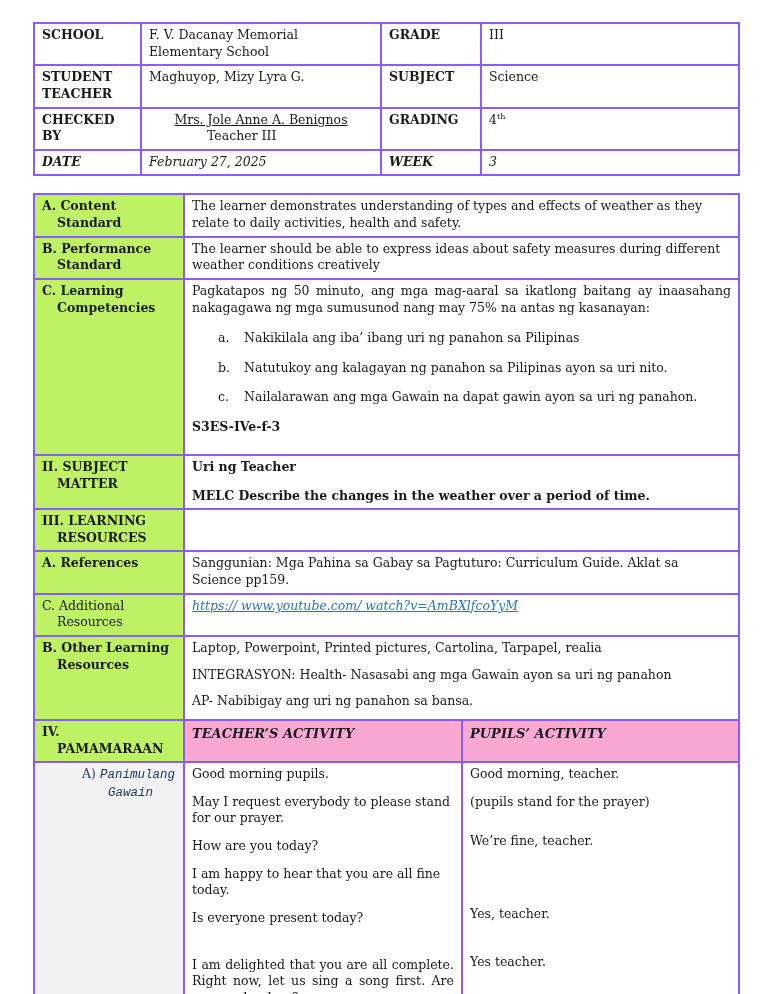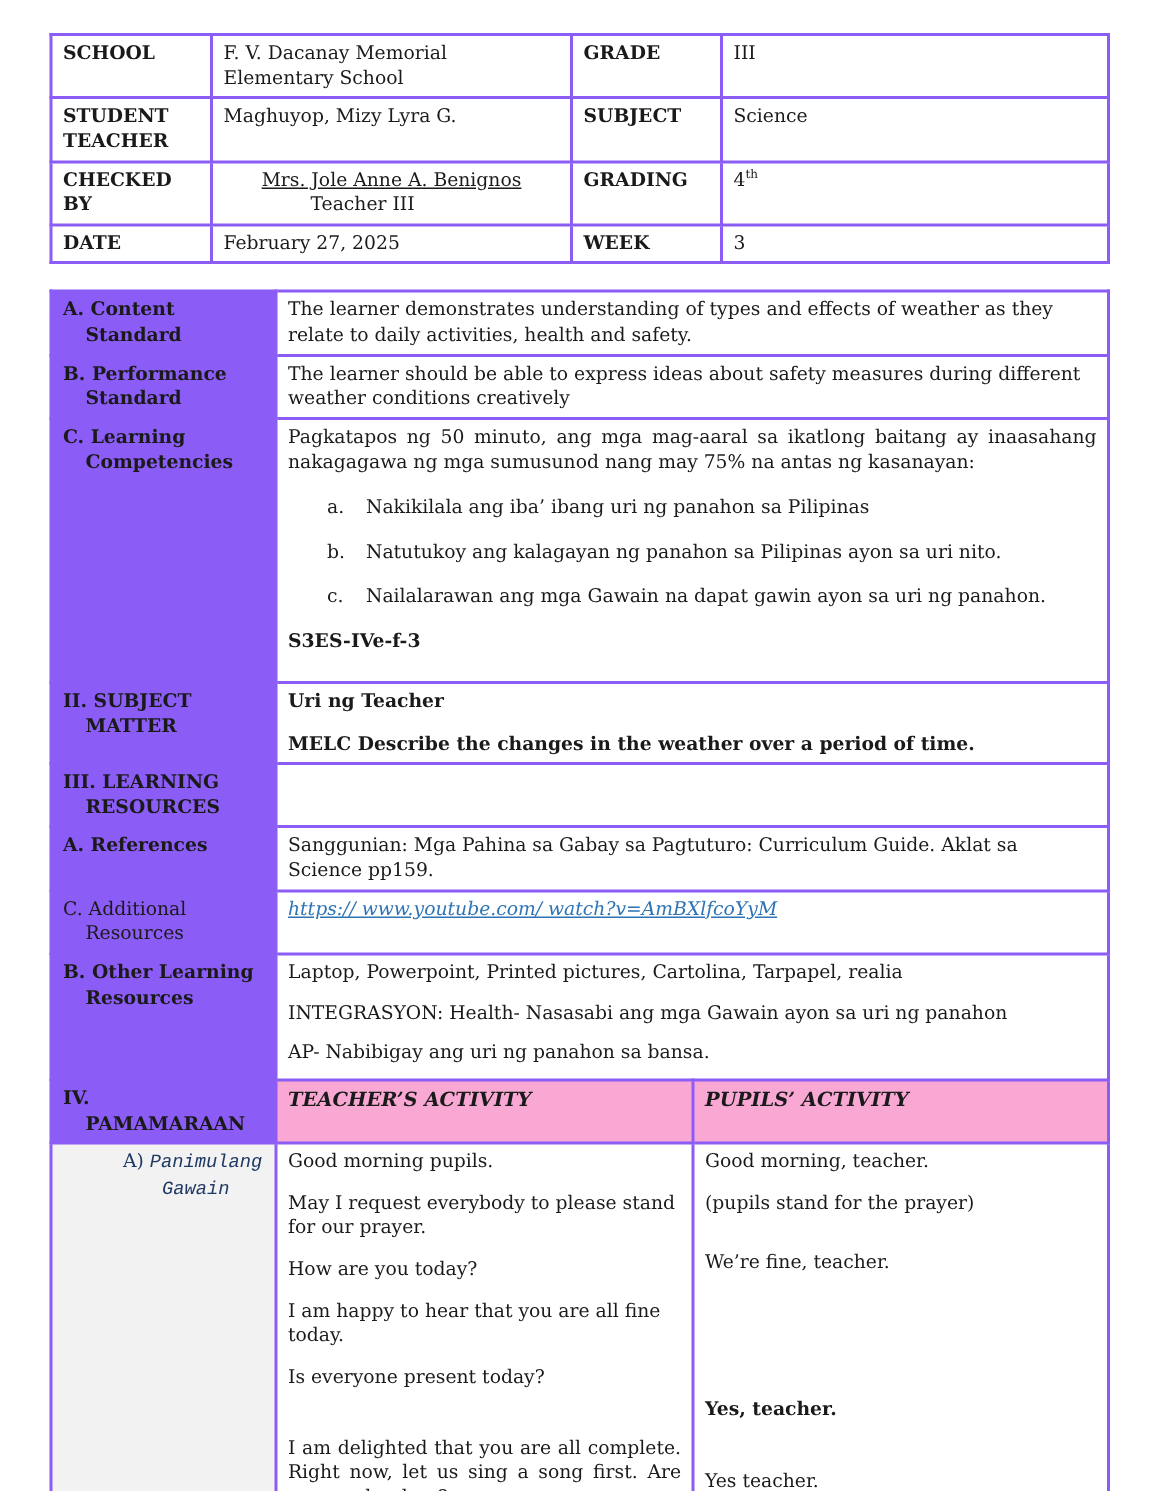--- a/index.html
+++ b/index.html
@@ -15,27 +15,27 @@
   td {
     border: 2px solid #8b5cf6;
     vertical-align: top;
     padding: 3px 7px 4px 7px;
   }
   
   .info-table td.lblcell { font-weight: 700; }
   .info-table .r1 td { height: 34px; }
   .info-table .r2 td { height: 38px; }
   .info-table .r3 td { height: 37px; }
-  .info-table .r4 td { height: 23px; }
+  .info-table .r4 td { height: 23px; font-style: italic; }
   .checked-name { text-decoration: underline; text-align: center; }
   .checked-title { padding-left: 58px; }
   sup.ord { font-size: 8px; vertical-align: super; line-height: 0; }
   
   .plan-table { margin-top: 17px; }
-  .plan-table td.lbl { background: #8b5cf6; font-weight: 700; }
+  .plan-table td.lbl { background: #bef264; font-weight: 700; }
   .plan-table td.lbl.normal { font-weight: 400; }
   .lbl .l2 { padding-left: 15px; }
   .para { margin-bottom: 10px; }
   .para:last-child { margin-bottom: 0; }
   .just { text-align: justify; }
   .comp-list { margin: 0 0 0 26px; }
   .comp-item { display: flex; margin-bottom: 13px; }
   .comp-item .marker { width: 26px; flex: 0 0 26px; }
   .comp-item .txt { flex: 1; text-align: justify; padding-right: 2px; }
   .code { font-weight: 700; }
@@ -50,21 +50,21 @@
   }
   .proc-lbl-cell { background: #f2f2f2; }
   .proc-label {
     color: #1f3864;
     padding-left: 66px; text-indent: -26px;
     line-height: 1.35;
   }
   .proc-label .ital { font-style: italic; font-family: Liberation Mono, monospace; }
   .dialog .para { margin-bottom: 11px; }
   .gap-lg { margin-top: 30px; }
-  .gap-xl { margin-top: 81px; font-weight: bold; }
+  .gap-xl { margin-top: 56px; }
   .gap-md { margin-top: 31px; }
 </style>
 </head>
 <body>
 
 <div class="page">
 
   <table class="info-table">
     <colgroup>
         <col style="width:107px">

